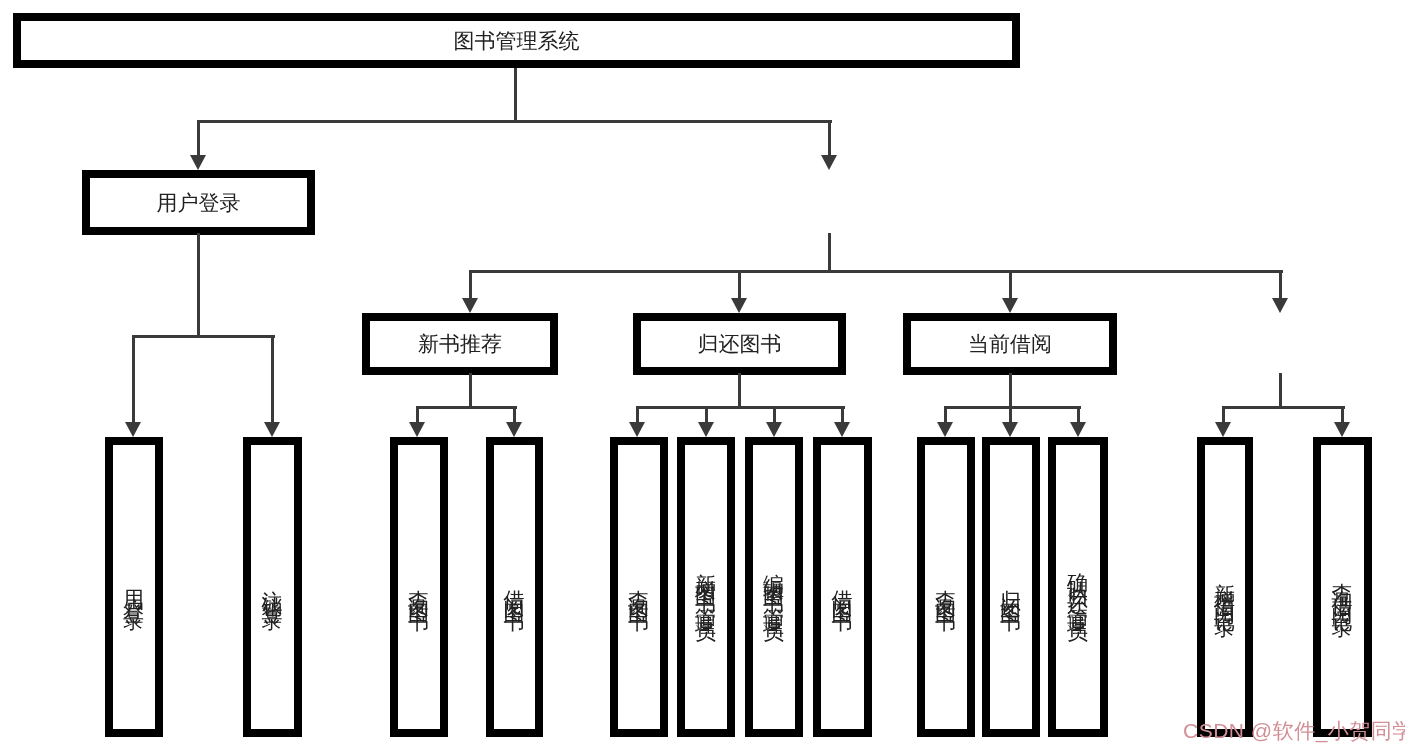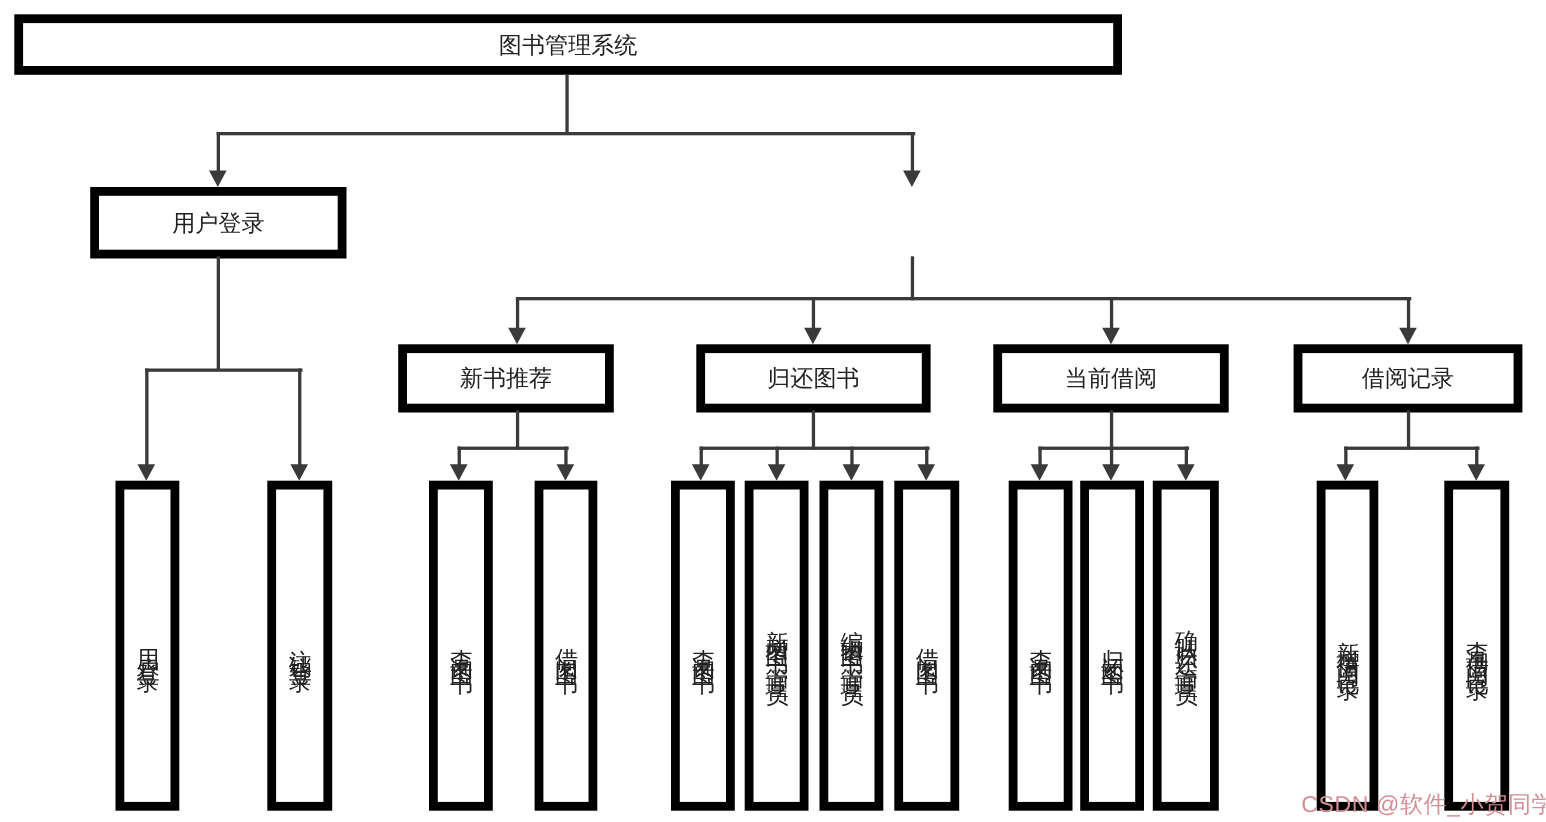--- a/index.html
+++ b/index.html
@@ -57,21 +57,20 @@
   <div class="vline" style="left:828px; top:233px; height:40px;"></div>
   <div class="hline" style="left:469px; top:270px; width:814px;"></div>
   <div class="arrow" style="left:462px; top:270px; height:43px;"></div>
   <div class="arrow" style="left:731px; top:270px; height:43px;"></div>
   <div class="arrow" style="left:1002px; top:270px; height:43px;"></div>
   <div class="arrow" style="left:1272px; top:270px; height:43px;"></div>
 
   <div class="box" style="left:362px; top:313px; width:196px; height:62px;">新书推荐</div>
   <div class="box" style="left:633px; top:313px; width:213px; height:62px;">归还图书</div>
   <div class="box" style="left:903px; top:313px; width:214px; height:62px;">当前借阅</div>
-  <div class="box" style="left:1176px; top:313px; width:208px; height:62px;">借阅记录</div>
 
   <div class="vline" style="left:469px; top:373px; height:36px;"></div>
   <div class="hline" style="left:416px; top:406px; width:101px;"></div>
   <div class="arrow" style="left:409px; top:406px; height:31px;"></div>
   <div class="arrow" style="left:506px; top:406px; height:31px;"></div>
 
   <div class="vline" style="left:738px; top:373px; height:36px;"></div>
   <div class="hline" style="left:636px; top:406px; width:209px;"></div>
   <div class="arrow" style="left:629px; top:406px; height:31px;"></div>
   <div class="arrow" style="left:698px; top:406px; height:31px;"></div>

